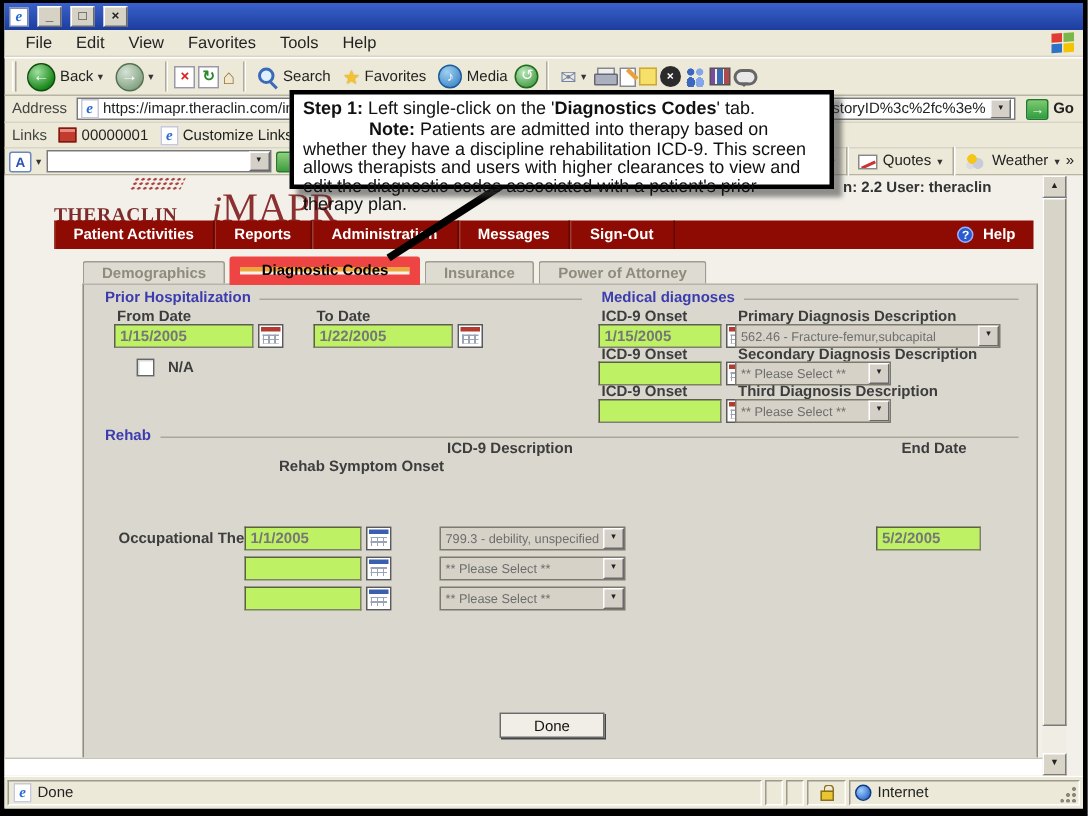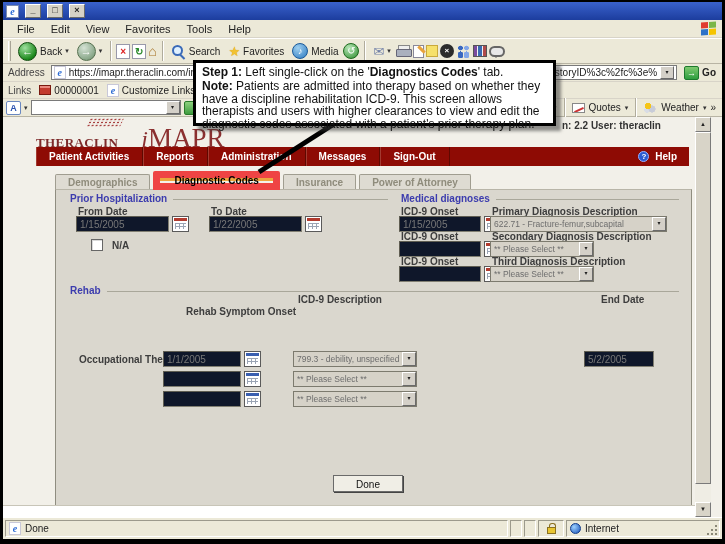--- a/index.html
+++ b/index.html
@@ -109,21 +109,21 @@
   .help-icon{width:11px;height:11px;border-radius:50%;background:#2a5ad0;border:1px solid #9ab0ff;color:#fff;font-size:8px;line-height:9px;text-align:center;font-weight:bold;}
 
   .tabs{position:absolute;left:52px;top:54px;display:flex;align-items:flex-end;height:19px;}
   .tab{height:16px;display:flex;align-items:center;padding:0 12px;background:#dedbd2;border:1px solid #a09d90;border-bottom:none;border-radius:2px 2px 0 0;margin-right:3px;font-size:10px;font-weight:bold;color:#8f8c7c;white-space:nowrap;}
   .tab.active{height:19px;background:#f4f2ea;color:#000;border:7px solid #ef4444;box-shadow:inset 0 3px 0 #eda63e;padding:0 14px;z-index:5;}
 
   .panel{position:absolute;left:52px;top:72px;width:637px;height:318px;background:#dad7ce;border:1px solid #8f8d80;border-top-color:#b8b5a8;}
   .sec-hdr{position:absolute;display:flex;align-items:center;font-size:10px;font-weight:bold;color:#3c3cae;white-space:nowrap;}
   .hline{flex:1;height:1px;background:#a9a79a;margin-left:6px;margin-top:2px;}
   .lbl{position:absolute;font-size:10px;font-weight:bold;color:#3d3d3d;white-space:nowrap;}
-  .txt{position:absolute;height:16px;background:#0f172a;border:1px solid #817f72;border-top-color:#5f5d52;border-left-color:#5f5d52;font-size:10px;color:#777;padding:1px 3px;font-family:"Liberation Sans",sans-serif;}
+  .txt{position:absolute;height:16px;background:#bef264;border:1px solid #817f72;border-top-color:#5f5d52;border-left-color:#5f5d52;font-size:10px;color:#777;padding:1px 3px;font-family:"Liberation Sans",sans-serif;font-weight:bold;}
   .cal{position:absolute;width:17px;height:16px;border:1px solid #5a5a5a;background:#fff;padding:0;}
   .cal::before{content:"";position:absolute;left:1px;right:1px;top:1px;height:3px;background:#b23b2e;}
   .cal.blue::before{background:#3a5fb0;}
   .cal::after{content:"";position:absolute;left:2px;right:2px;top:6px;bottom:2px;background:
     repeating-linear-gradient(90deg,#9aa4b4 0 1px,transparent 1px 4px),
     repeating-linear-gradient(180deg,#9aa4b4 0 1px,transparent 1px 3px);}
   .ddl{position:absolute;height:16px;background:#d6d2c8;border:1px solid #7c7a6e;display:flex;align-items:center;font-size:8.5px;color:#6d6d6d;padding-left:3px;overflow:hidden;white-space:nowrap;}
   .ddl .dd-btn{margin-left:auto;height:14px;}
   .chk{position:absolute;width:12px;height:12px;background:#fff;border:1px solid #666;box-shadow:inset 1px 1px 0 rgba(0,0,0,.15);}
   .done-btn{position:absolute;left:277px;top:285px;width:70px;height:17px;background:#f0eee6;border:1px solid #6a6a6a;box-shadow:1px 1px 0 #444;font-size:10px;text-align:center;line-height:15px;color:#111;font-family:"Liberation Sans",sans-serif;}
@@ -143,21 +143,21 @@
     radial-gradient(circle at 9px 2px,#8a8878 1.2px,transparent 1.5px),
     radial-gradient(circle at 9px 6px,#8a8878 1.2px,transparent 1.5px),
     radial-gradient(circle at 9px 10px,#8a8878 1.2px,transparent 1.5px),
     radial-gradient(circle at 5px 6px,#8a8878 1.2px,transparent 1.5px),
     radial-gradient(circle at 5px 10px,#8a8878 1.2px,transparent 1.5px),
     radial-gradient(circle at 1px 10px,#8a8878 1.2px,transparent 1.5px);}
 
   
   .callout{position:absolute;left:193px;top:60px;width:363px;height:66px;background:#fff;border:3px solid #000;z-index:50;box-shadow:5px 5px 3px rgba(60,60,60,.55);padding:3px 6px;font-size:12px;line-height:12.4px;color:#111;}
   .callout p{margin:0 0 2px;}
-  .u{}
+  .u{margin-left:44px;}
   .callout-ptr{position:absolute;left:0;top:0;z-index:40;pointer-events:none;}
 </style>
 </head>
 <body>
 
 <div class="screen">
   <div class="win">
 
     <div class="titlebar">
       <span class="t-ie">e</span>
@@ -328,21 +328,21 @@
         <input class="txt" style="left: 153px; top: 26px; width: 93px;" value="1/22/2005">
         <button class="cal" style="left:249px;top:26px;"></button>
         <span class="chk" style="left:35px;top:49px;"></span>
         <span class="lbl" style="left:56px;top:50px;">N/A</span>
 
         <span class="lbl" style="left:345px;top:16px;">ICD-9 Onset</span>
         <input class="txt" style="left: 343px; top: 26px; width: 82px;" value="1/15/2005">
         <button class="cal" style="left:428px;top:26px;"></button>
         <span class="lbl" style="left:436px;top:16px;">Primary Diagnosis Description</span>
         <div class="ddl" style="left:434px;top:26px;width:177px;">
-          <span>622.71 - Fracture-femur,subcapital</span>
+          <span>562.46 - Fracture-femur,subcapital</span>
           <span class="dd-btn">▾</span>
         </div>
 
         <span class="lbl" style="left:345px;top:41px;">ICD-9 Onset</span>
         <input class="txt" style="left: 343px; top: 51px; width: 82px;" value="">
         <button class="cal" style="left:428px;top:51px;"></button>
         <span class="lbl" style="left:436px;top:41px;">Secondary Diagnosis Description</span>
         <div class="ddl" style="left:434px;top:51px;width:104px;">
           <span>** Please Select **</span>
           <span class="dd-btn">▾</span>

